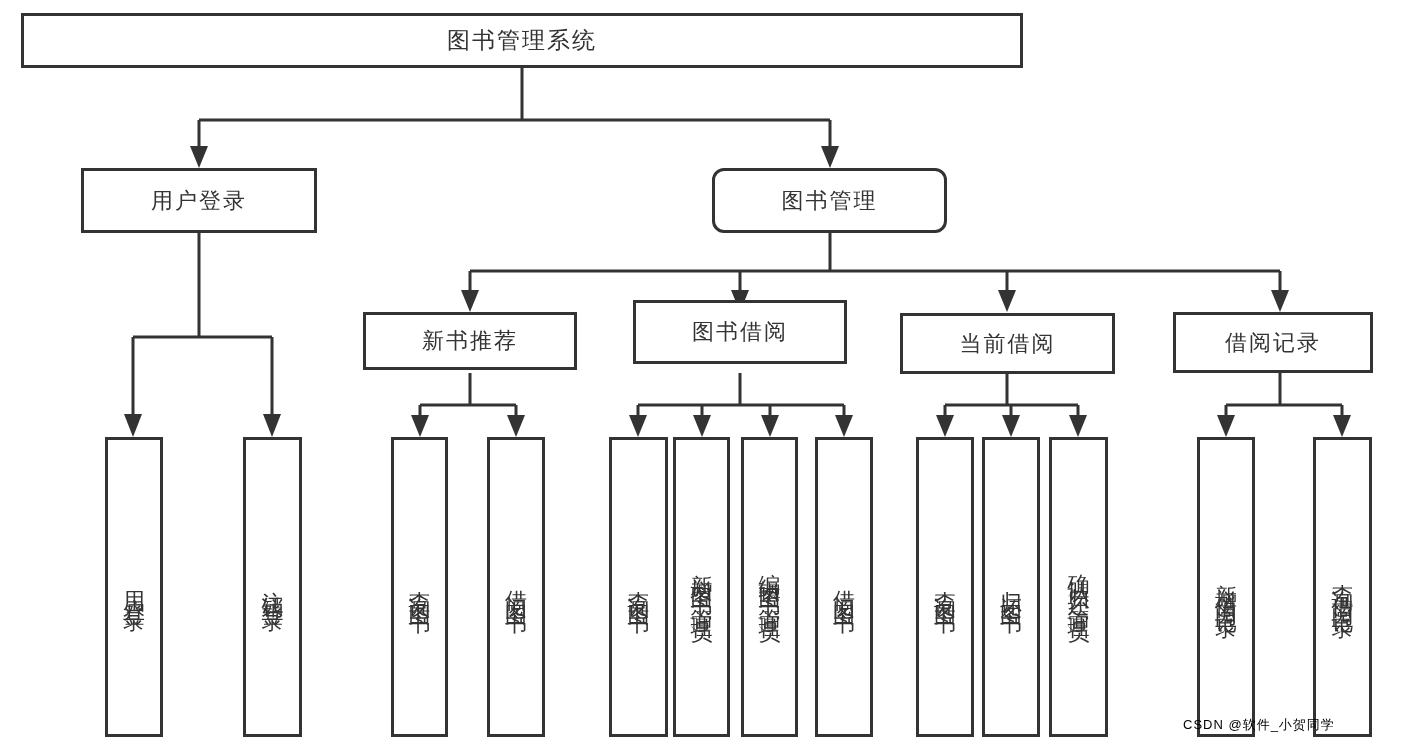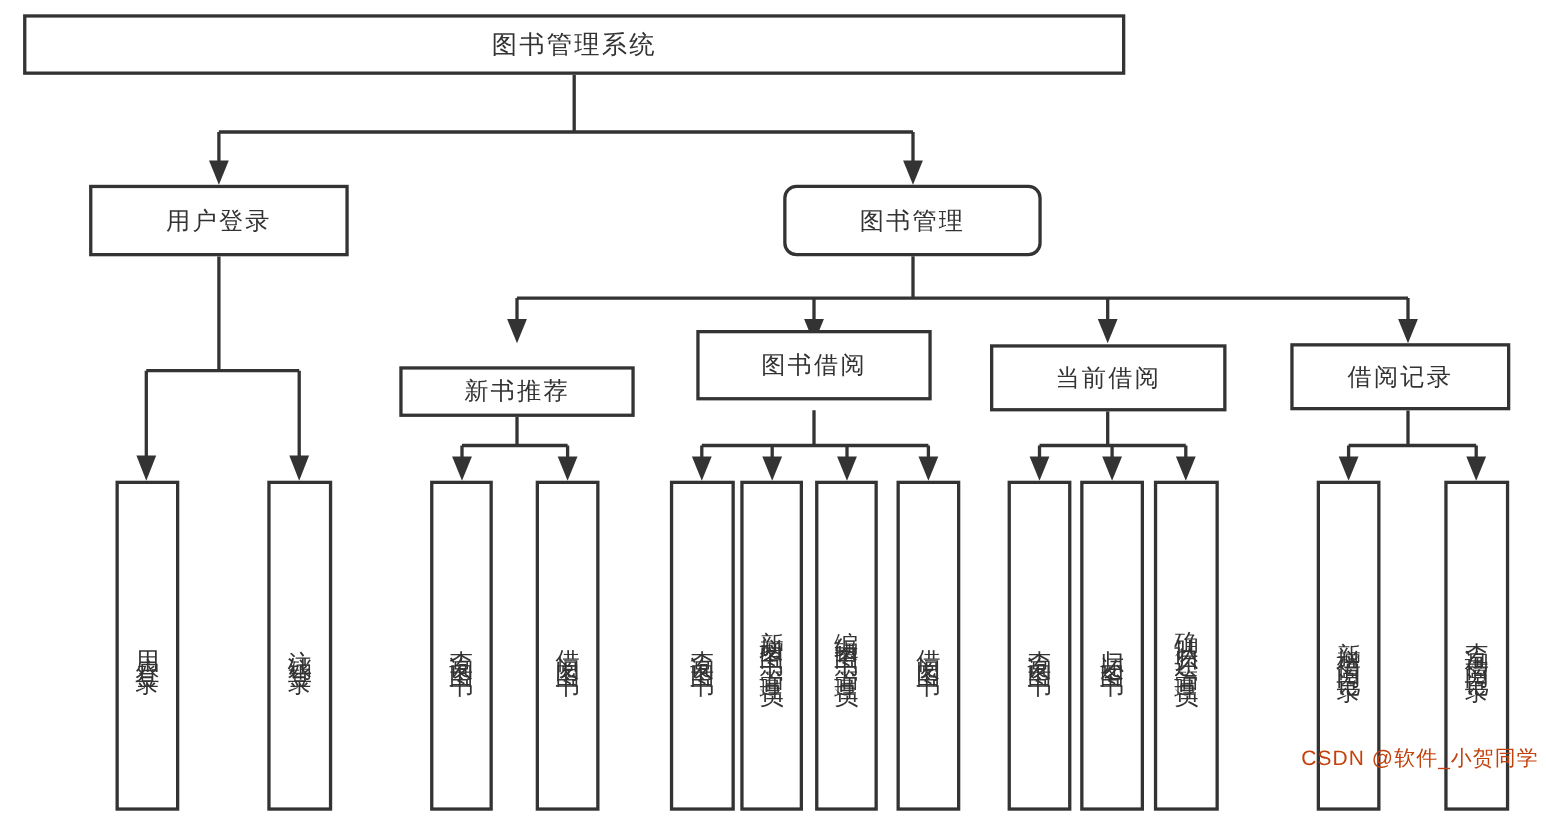--- a/index.html
+++ b/index.html
@@ -38,23 +38,23 @@
     writing-mode: vertical-rl;
     text-orientation: mixed;
     font-size: 22px;
     letter-spacing: 7px;
     line-height: 1;
     color: #333333;
   }
   .watermark {
     position: absolute;
     left: 1183px;
-    top: 676px;
-    font-size: 19px;
-    color: #c2410c;
+    top: 716px;
+    font-size: 13px;
+    color: #000000;
     white-space: nowrap;
     letter-spacing: 1px;
     z-index: 5;
   }
 </style>
 </head>
 <body>
 
 <div class="stage">
 
@@ -95,21 +95,21 @@
     <span>图书管理系统</span>
   </div>
 
   <div class="node h" style="left:81px; top:168px; width:236px; height:65px;">
     <span>用户登录</span>
   </div>
   <div class="node h" style="left:712px; top:168px; width:235px; height:65px;border-radius:12px;">
     <span>图书管理</span>
   </div>
 
-  <div class="node h" style="left:363px; top:312px; width:214px; height:46px;margin-top:21px;">
+  <div class="node h" style="left:363px; top:312px; width:214px; height:58px;">
     <span>新书推荐</span>
   </div>
   <div class="node h" style="left:633px; top:300px; width:214px; height:64px;">
     <span>图书借阅</span>
   </div>
   <div class="node h" style="left:900px; top:313px; width:215px; height:61px;">
     <span>当前借阅</span>
   </div>
   <div class="node h" style="left:1173px; top:312px; width:200px; height:61px;">
     <span>借阅记录</span>

